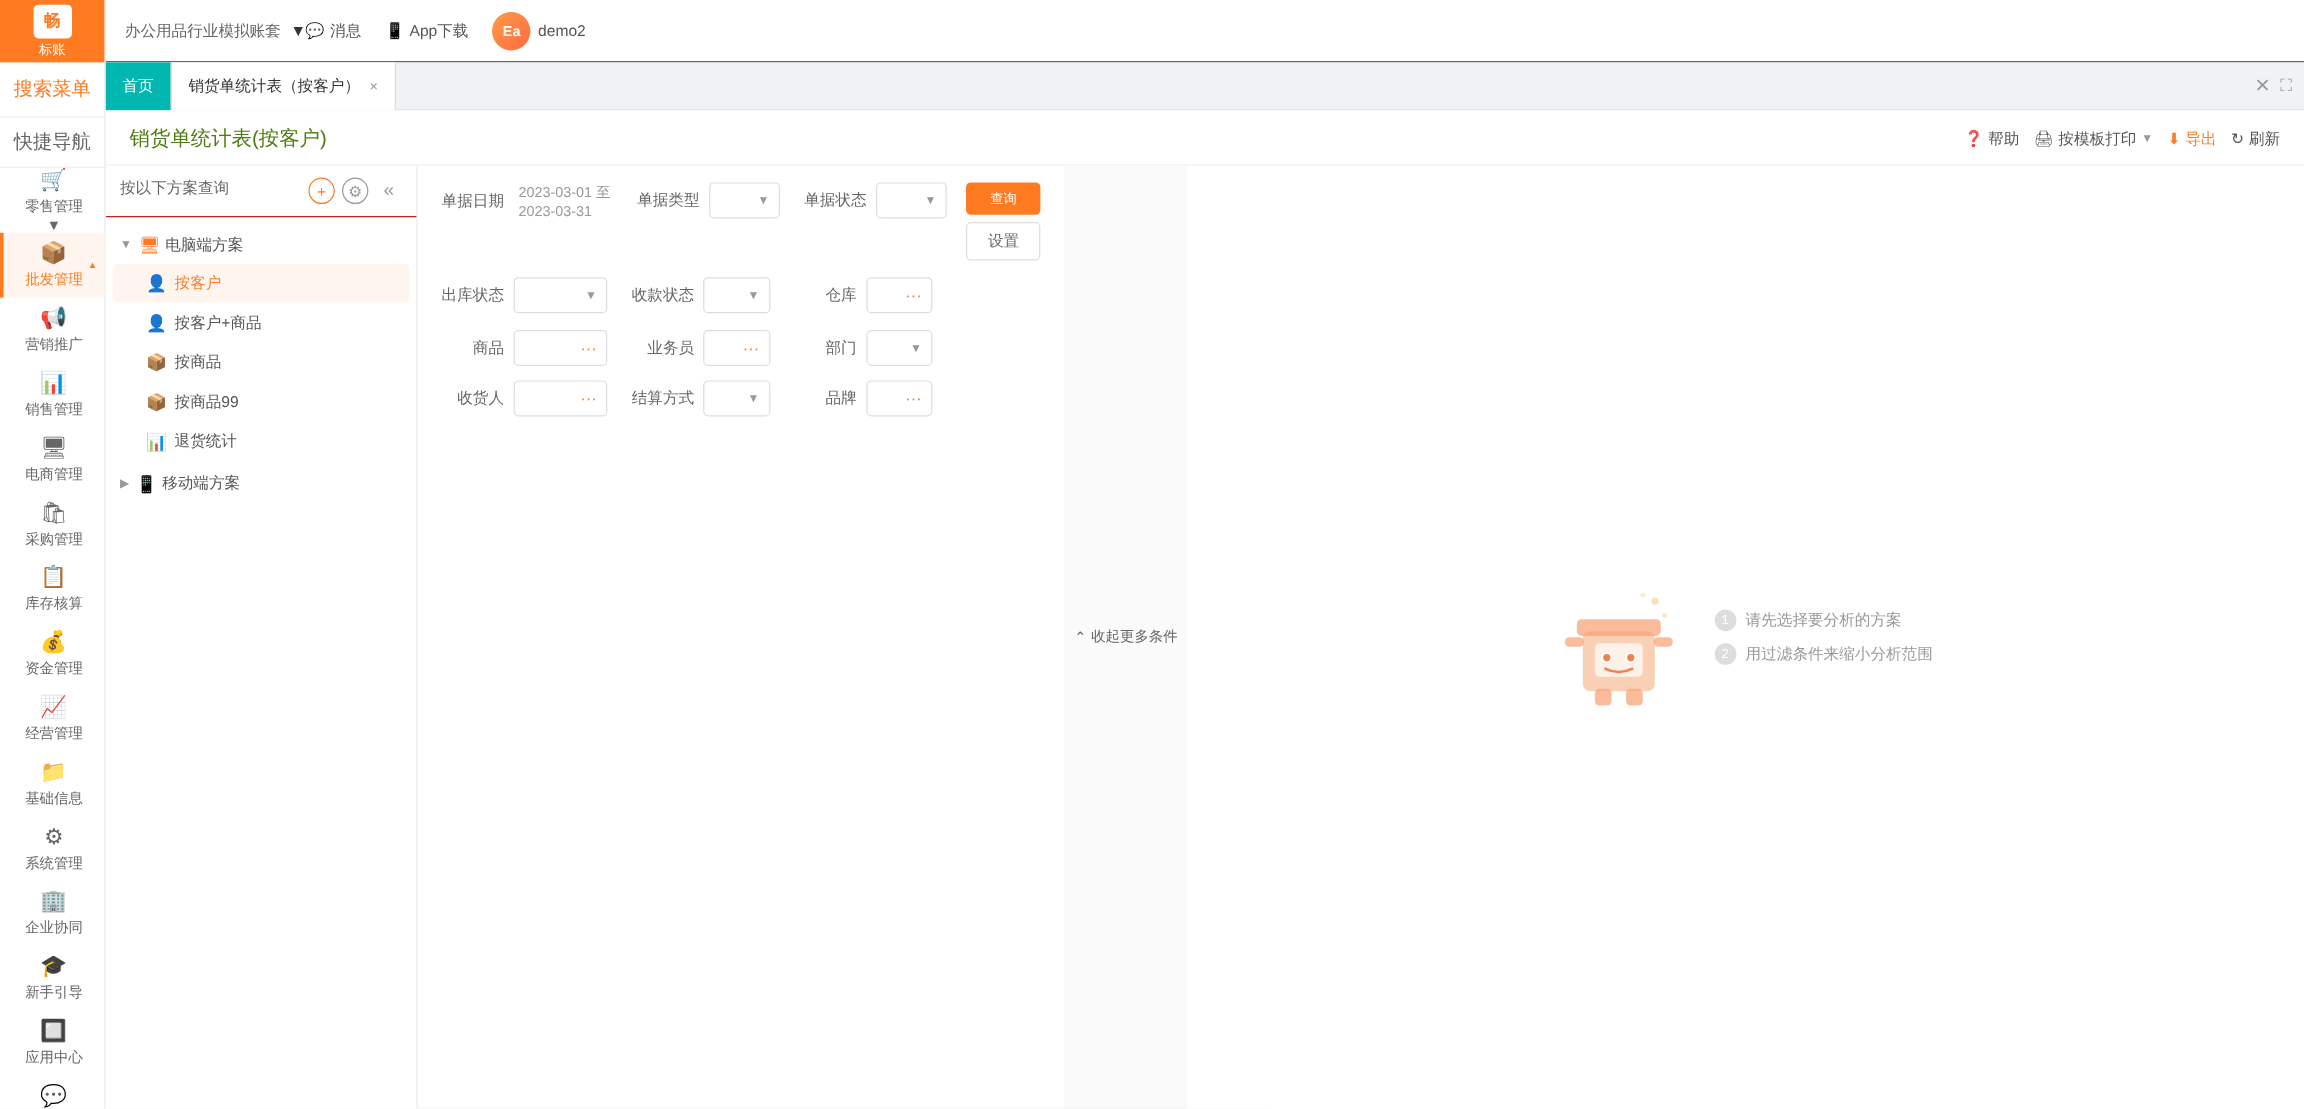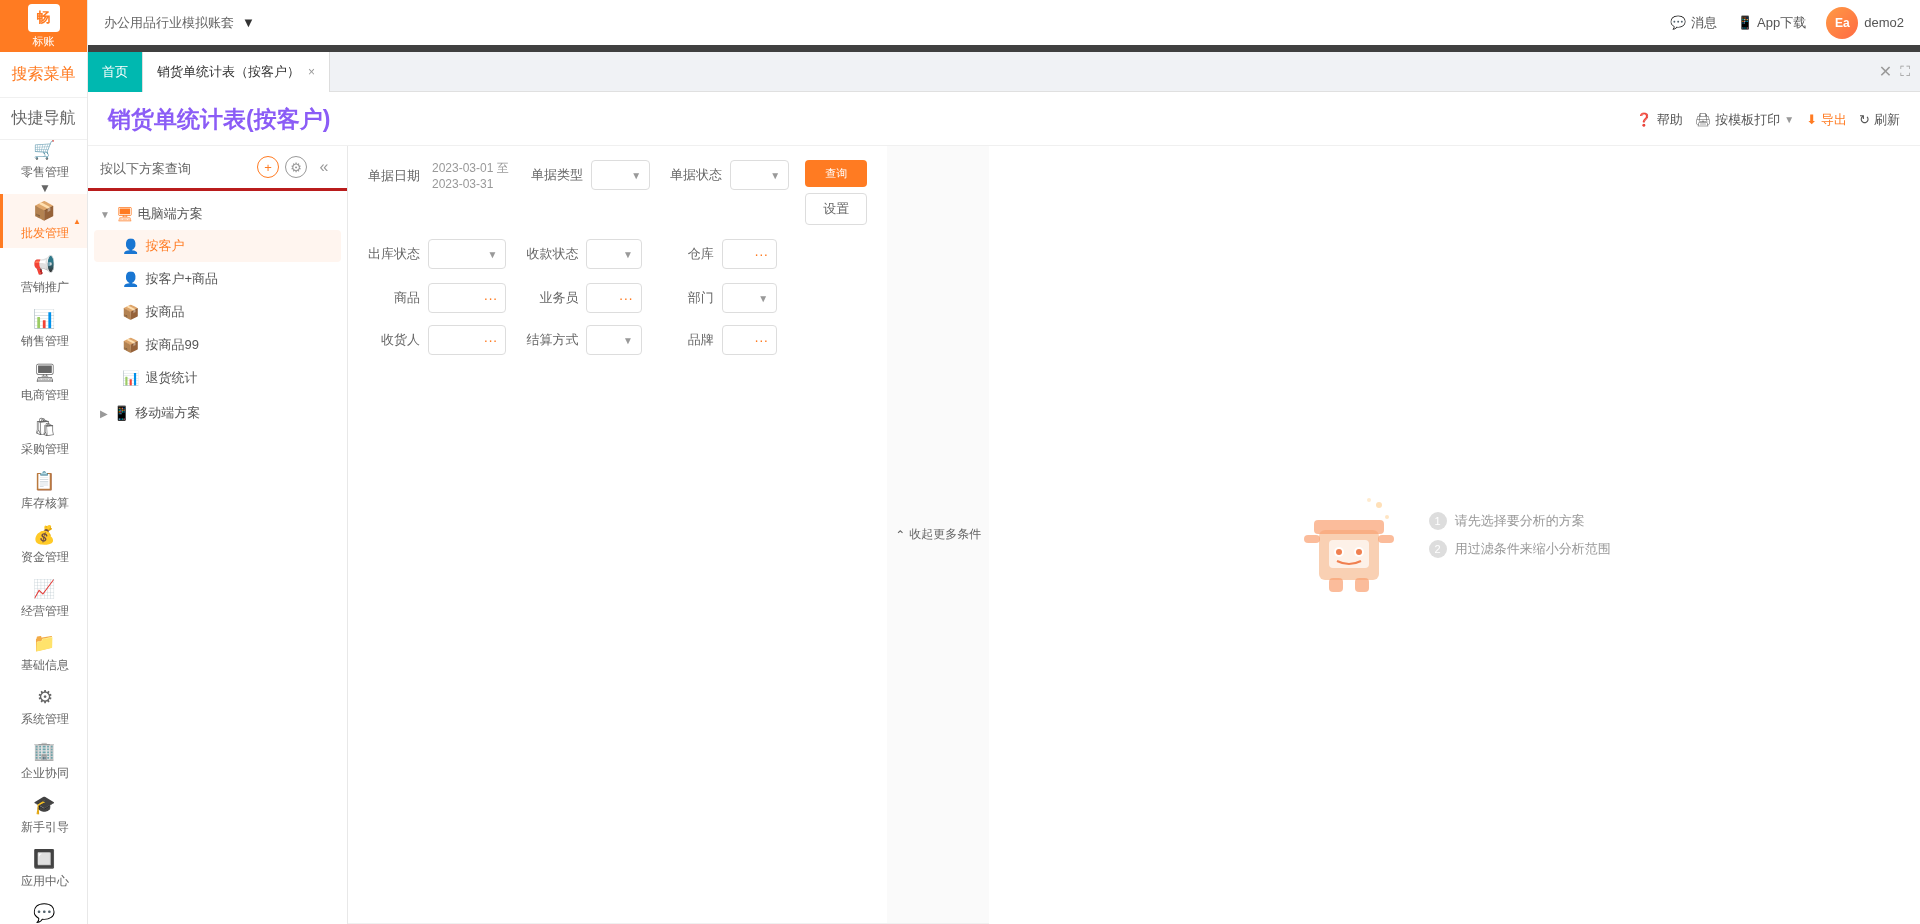--- a/index.html
+++ b/index.html
@@ -91,23 +91,23 @@
       height: 924px;
       overflow: hidden;
     }
 
     
     .top-header {
       height: 52px;
       background: #fff;
       display: flex;
       align-items: center;
-      justify-content: space-between;
+      justify-content: flex-start;
       padding: 0 16px;
-      border-bottom: 7px solid #404040;
+      border-bottom: 1px solid #404040;
     }
     .header-left {
       display: flex;
       align-items: center;
       gap: 8px;
     }
     .header-breadcrumb {
       color: #666;
       font-size: 13px;
       display: flex;
@@ -201,23 +201,23 @@
 
     
     .page-title-bar {
       display: flex;
       align-items: center;
       justify-content: space-between;
       padding: 12px 20px 10px;
       border-bottom: 1px solid #f0f0f0;
     }
     .page-title {
-      font-size: 23px;
-      font-weight: 700;
-      color: #8b5cf6;
+      font-size: 17px;
+      font-weight: 400;
+      color: #4d7c0f;
     }
     .action-btn {
       display: flex;
       align-items: center;
       gap: 4px;
       color: #555;
       cursor: pointer;
       font-size: 13px;
     }
     .action-btn.export-btn { color: #ff7b22; }
@@ -233,24 +233,24 @@
     .scheme-panel {
       width: 260px;
       border-right: 1px solid #e8e8e8;
       background: #fff;
       display: flex;
       flex-direction: column;
       flex-shrink: 0;
     }
     .scheme-header {
       display: flex;
-      align-items: flex-end;
+      align-items: flex-start;
       justify-content: space-between;
       padding: 10px 12px;
-      border-bottom: 3px solid #b91c1c;
+      border-bottom: 1px solid #b91c1c;
     }
     .scheme-header-title {
       font-size: 13px;
       color: #666;
     }
     .scheme-header-actions {
       display: flex;
       align-items: center;
       gap: 6px;
     }

